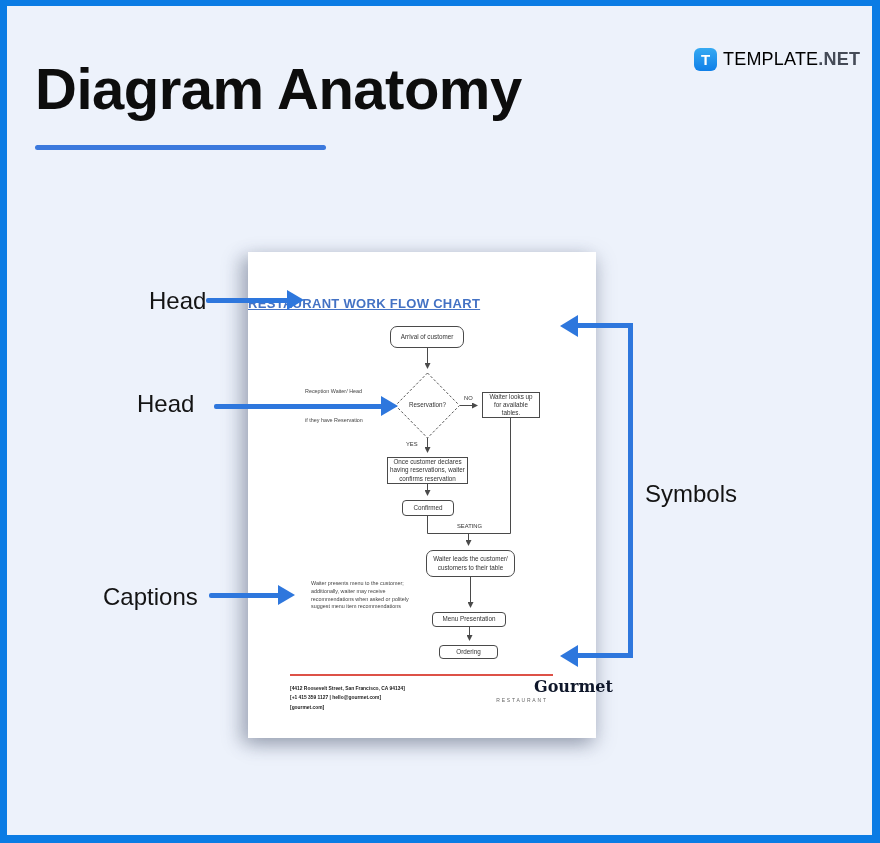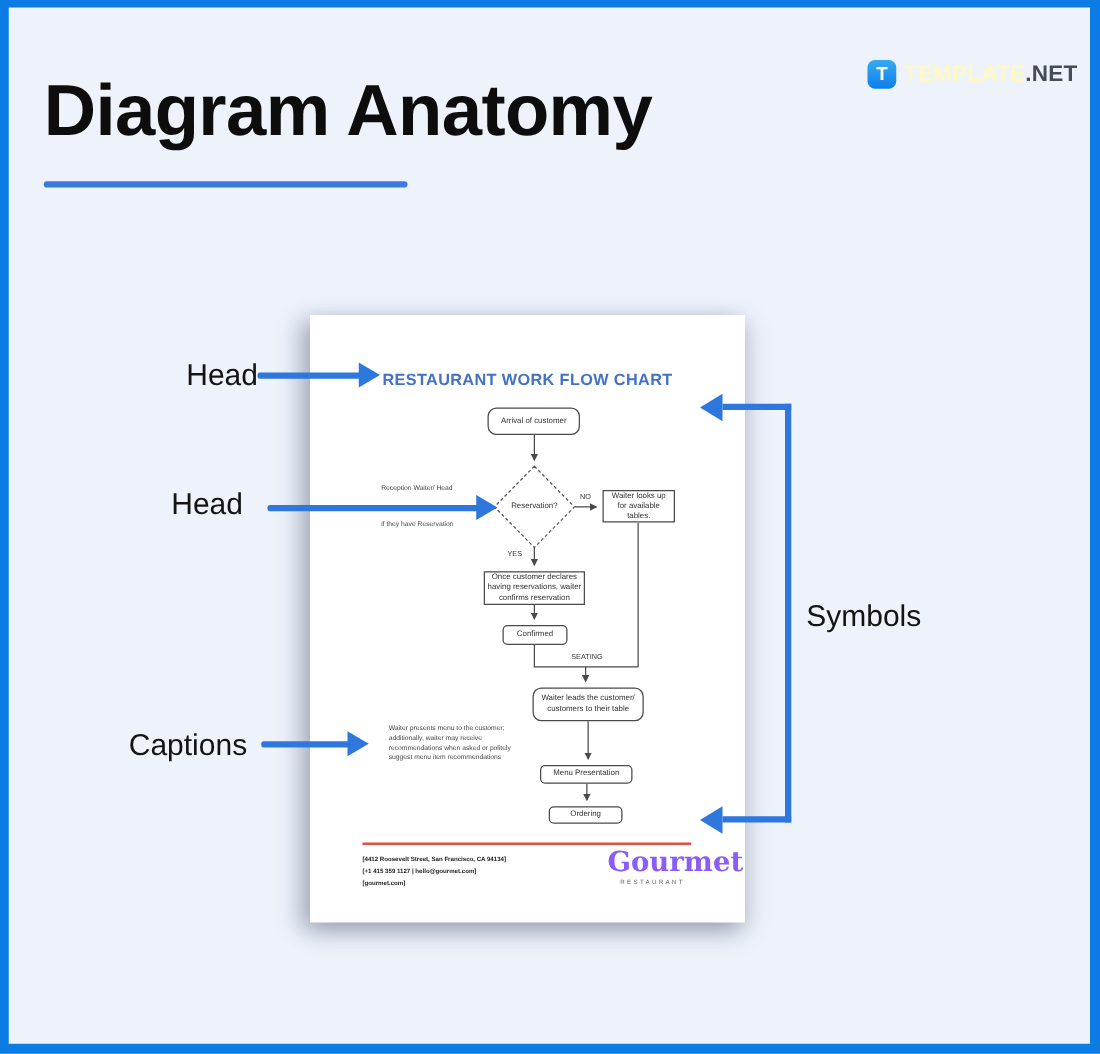--- a/index.html
+++ b/index.html
@@ -28,40 +28,40 @@
     position:absolute; left:694px; top:48px;
     display:flex; align-items:center; gap:6px;
   }
   .brand-badge {
     width:23px; height:23px; border-radius:6px;
     background:linear-gradient(180deg,#36aaf2,#0f7fe8);
     color:#fff; font-weight:700; font-size:15px;
     display:flex; align-items:center; justify-content:center;
   }
   .brand-text { font-size:18px; letter-spacing:0.2px; }
-  .brand-name { font-weight:700; color:#fef9c3; }
+  .brand-name { font-weight:400; color:#000000; }
   .brand-tld  { font-weight:700; color:#454b57; }
 
   
   .ann-label { position:absolute; font-size:24px; color:#141414; z-index:5; }
   .arrow-line { position:absolute; background:#2e77dd; z-index:5; border-radius:2px; }
   .ah { position:absolute; width:0; height:0; z-index:5; }
   .ah-right { border-top:10px solid transparent; border-bottom:10px solid transparent; border-left:17px solid #2e77dd; }
   .ah-left  { border-top:11px solid transparent; border-bottom:11px solid transparent; border-right:18px solid #2e77dd; }
 
   
   .doc {
     position:absolute; left:248px; top:252px; width:348px; height:486px;
     background:#ffffff; z-index:2;
     box-shadow:0 6px 18px rgba(80,90,115,.40), -10px 5px 16px rgba(90,100,125,.28);
   }
   .doc-title {
     position:absolute; left:0; top:44px; width:100%;
-    text-align:center; font-size:13px; font-weight:700;
-    letter-spacing:0.3px; color:#4472c4;
+    text-align:left; font-size:13px; font-weight:700;
+    letter-spacing:0.3px; color:#4472c4;text-decoration:underline;
   }
   .fl-svg { position:absolute; left:0; top:0; }
   .node {
     position:absolute; background:#fff; border:1px solid #4a4a4a;
     font-size:6.3px; line-height:1.3; color:#333;
     display:flex; align-items:center; justify-content:center;
     text-align:center; padding:1px 2px;
   }
   .rounded { border-radius:7px; }
   .rounded-sm { border-radius:4px; }
@@ -77,21 +77,21 @@
     position:absolute; left:42px; top:422px; width:263px; height:2px;
     background:#dd5147;
   }
   .footer-address {
     position:absolute; left:42px; top:432px;
     font-size:4.9px; font-weight:700; color:#1a1a1a; line-height:1.9;
   }
   .footer-brand { position:absolute; left:238px; top:426px; width:72px; text-align:center; }
   .footer-brand-name {
     font-family:"DejaVu Serif", serif; font-weight:700;
-    font-size:22px; color:#8b5cf6; line-height:1.1;
+    font-size:16px; color:#0f172a; line-height:1.1;margin-left:48px;
   }
   .footer-brand-sub {
     font-size:5px; letter-spacing:1.8px; color:#666; margin-top:1px;
   }
 </style>
 </head>
 <body>
 
 <div class="canvas"></div>
 

